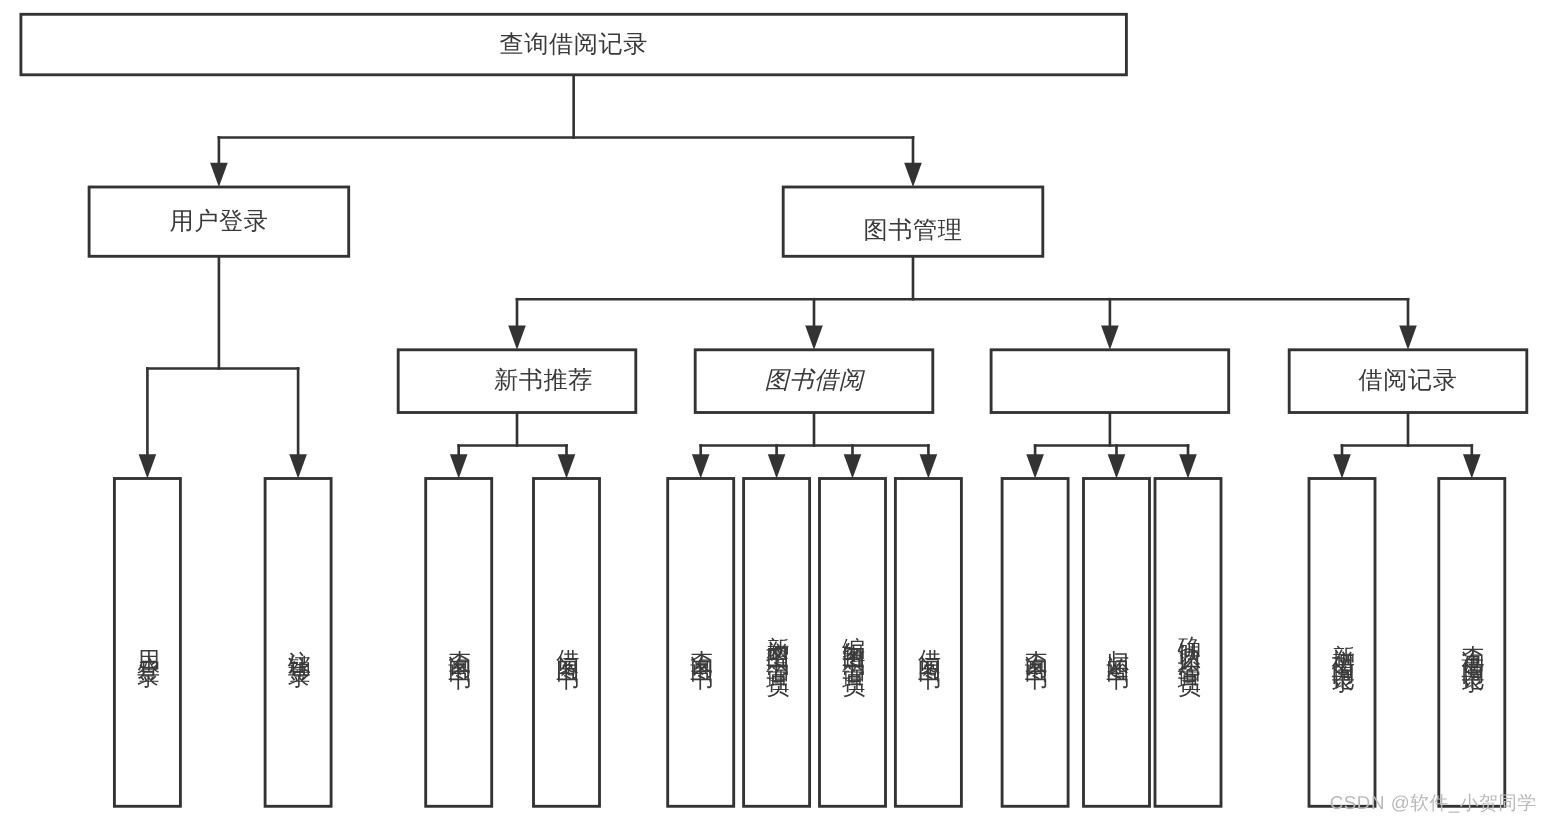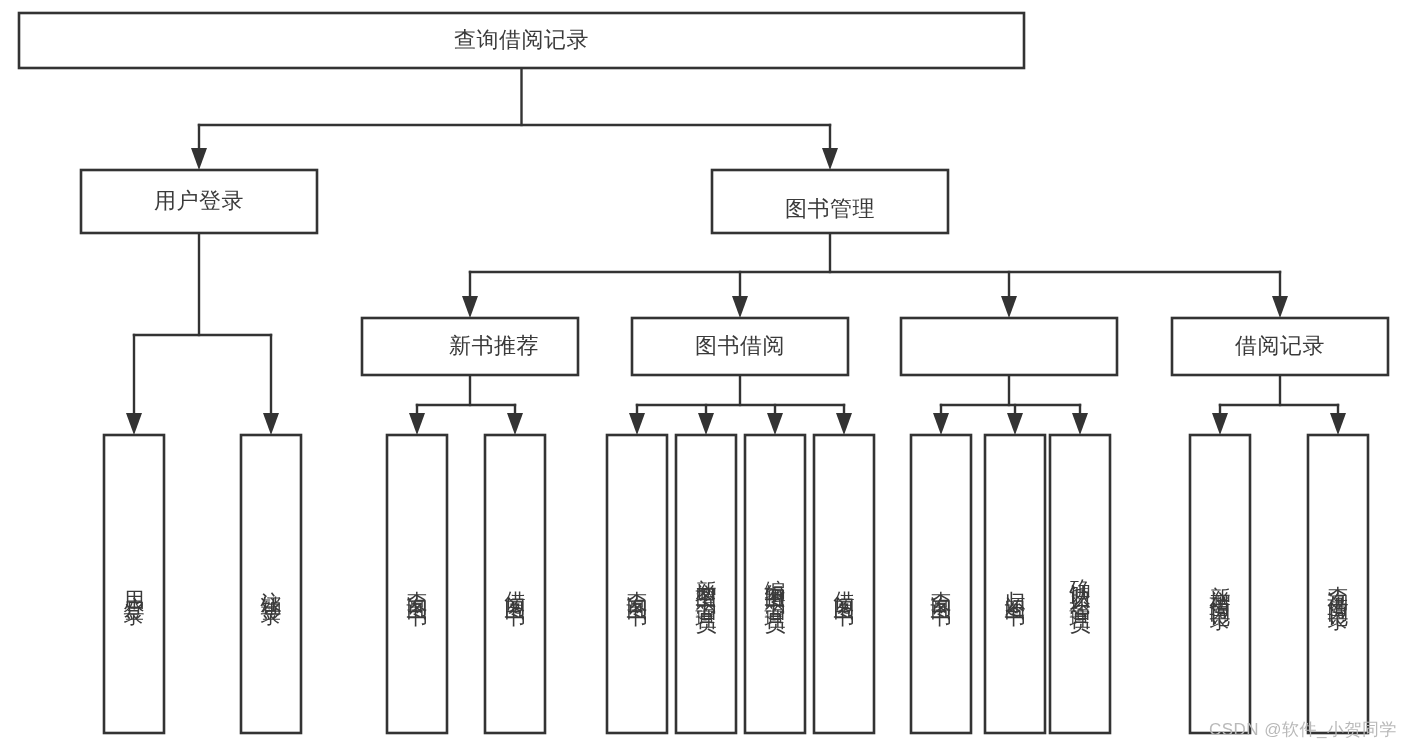--- a/index.html
+++ b/index.html
@@ -173,21 +173,21 @@
       <rect class="node-box" x="1308" y="435" width="60" height="298"></rect>
     </g>
   </svg>
 
   <div class="node-label horizontal" style="left:19px; top:13px; width:1005px; height:55px;">查询借阅记录</div>
 
   <div class="node-label horizontal" style="left:81px; top:170px; width:236px; height:63px;">用户登录</div>
   <div class="node-label horizontal" style="left:712px; top:170px; width:236px; height:79px;">图书管理</div>
 
   <div class="node-label horizontal" style="left:362px; top:318px; width:216px; height:57px;padding-left:48px;">新书推荐</div>
-  <div class="node-label horizontal" style="left:632px; top:318px; width:216px; height:57px;">图书借阅</div>
+  <div class="node-label horizontal" style="left:632px; top:318px; width:216px; height:57px;font-style:italic;">图书借阅</div>
   <div class="node-label horizontal" style="left:1172px; top:318px; width:216px; height:57px;">借阅记录</div>
 
   <div class="node-label vertical" style="left:104px; top:435px; width:60px; height:298px;">用户登录</div>
   <div class="node-label vertical" style="left:241px; top:435px; width:60px; height:298px;">注销登录</div>
   <div class="node-label vertical" style="left:387px; top:435px; width:60px; height:298px;">查询图书</div>
   <div class="node-label vertical" style="left:485px; top:435px; width:60px; height:298px;">借阅图书</div>
   <div class="node-label vertical" style="left:607px; top:435px; width:60px; height:298px;">查询图书</div>
   <div class="node-label vertical" style="left:676px; top:435px; width:60px; height:298px;">新增图书（管理员）</div>
   <div class="node-label vertical" style="left:745px; top:435px; width:60px; height:298px;">编辑图书（管理员）</div>
   <div class="node-label vertical" style="left:814px; top:435px; width:60px; height:298px;">借阅图书</div>

